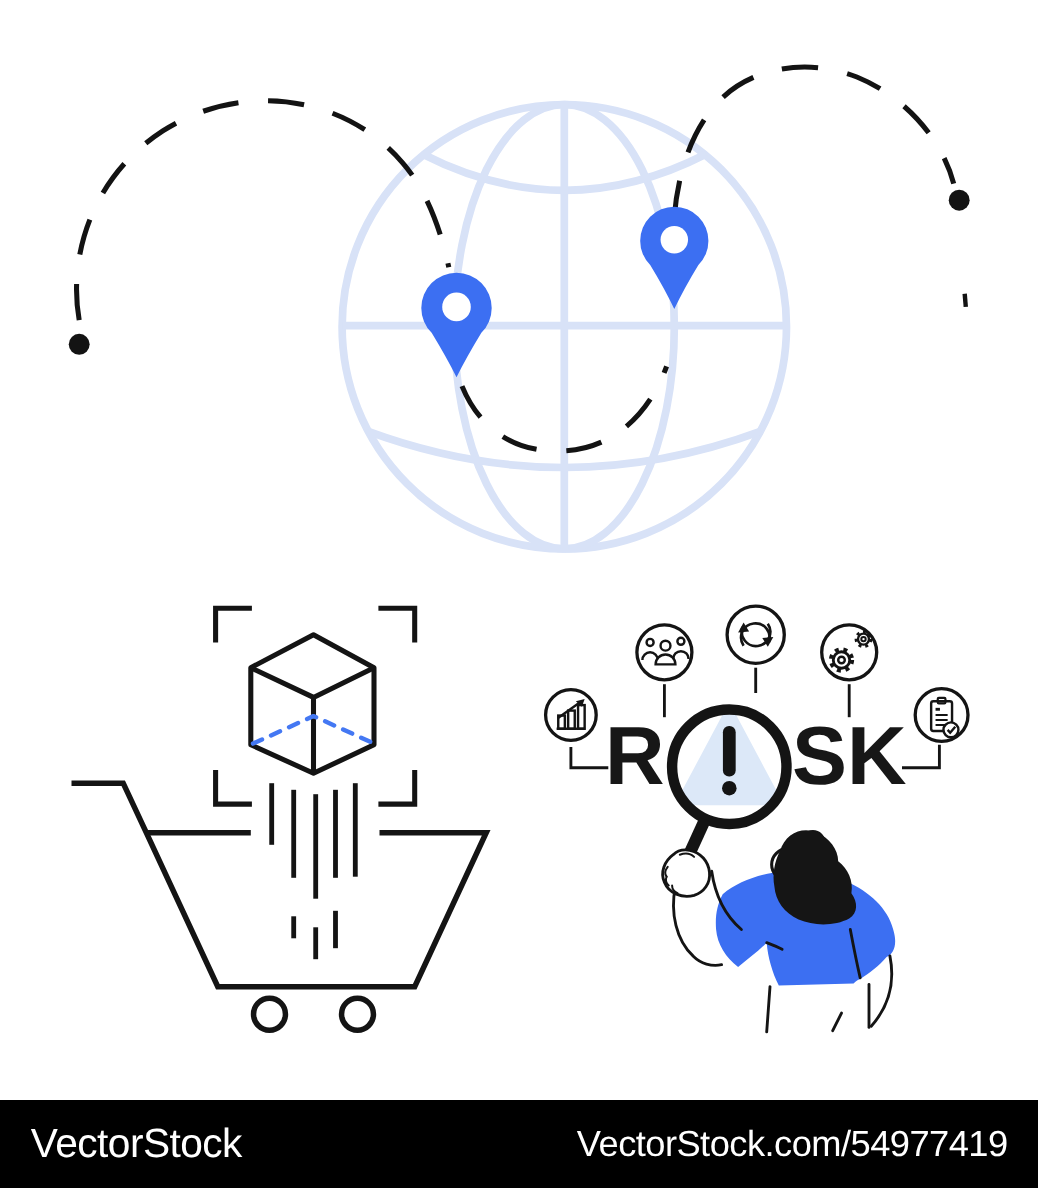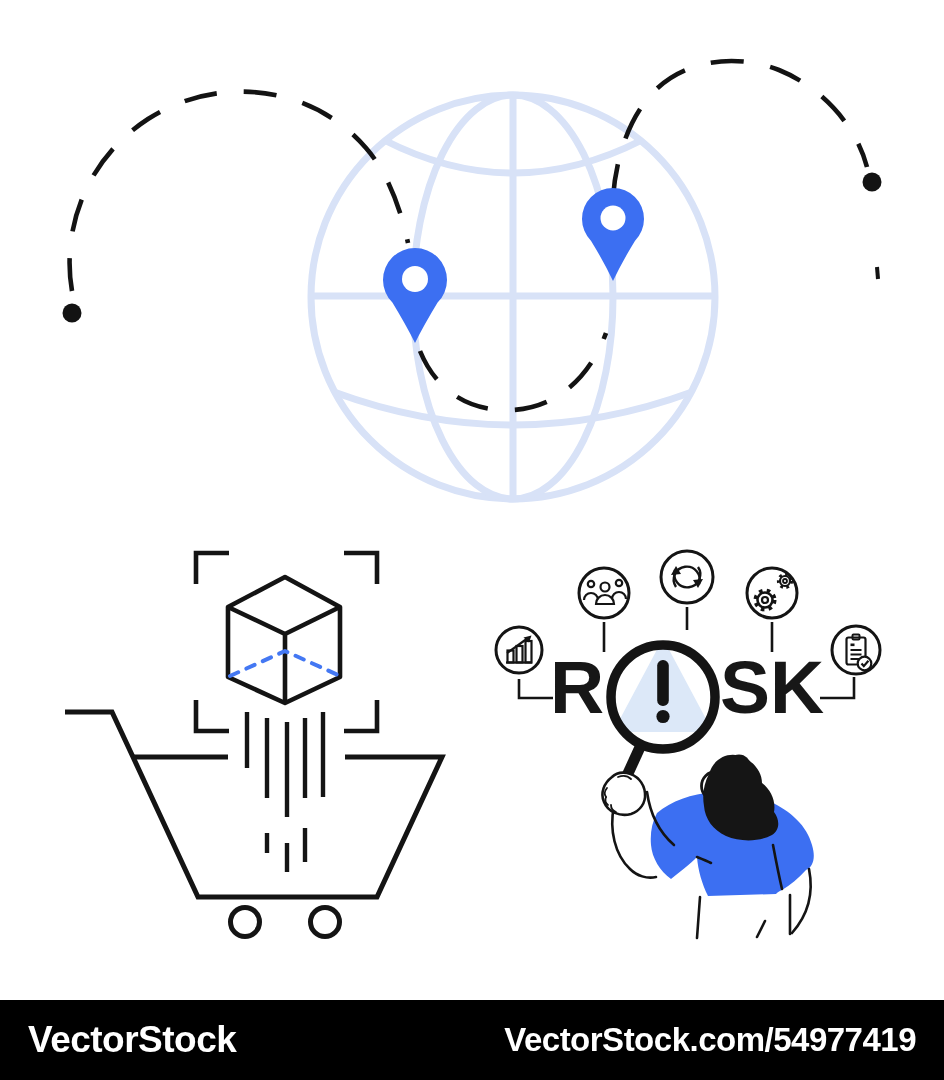--- a/index.html
+++ b/index.html
@@ -3,22 +3,22 @@
 <meta charset="utf-8">
 <style>
   html,body{margin:0;padding:0;background:#fff;}
   body{width:944px;height:1080px;position:relative;font-family:"Liberation Sans",sans-serif;overflow:hidden;}
   .art{position:absolute;top:0;left:0;width:944px;height:1000px;}
   .art svg{display:block;width:944px;height:1000px;}
   .risk-letter{font-family:"Liberation Sans",sans-serif;font-weight:700;font-size:75px;fill:#171717;}
   .wm-bar{position:absolute;left:0;top:1000px;width:944px;height:80px;background:#000;
           display:flex;align-items:center;justify-content:space-between;
           padding:0 28px;box-sizing:border-box;}
-  .wm-brand{color:#fff;font-size:37px;font-weight:700;letter-spacing:-0.5px;}
-  .wm-ref{color:#fff;font-size:33px;font-weight:700;letter-spacing:-0.5px;}
+  .wm-brand{color:#fff;font-size:37px;font-weight:400;letter-spacing:-0.5px;}
+  .wm-ref{color:#fff;font-size:33px;font-weight:400;letter-spacing:-0.5px;}
 </style>
 </head>
 <body>
 
 <div class="art">
 <svg viewBox="0 0 944 1000" xmlns="http://www.w3.org/2000/svg">
 
   <g fill="none" stroke="#D8E2F7" stroke-width="7">
     <circle cx="513" cy="297" r="202"></circle>
     <ellipse cx="513" cy="297" rx="100" ry="202"></ellipse>

